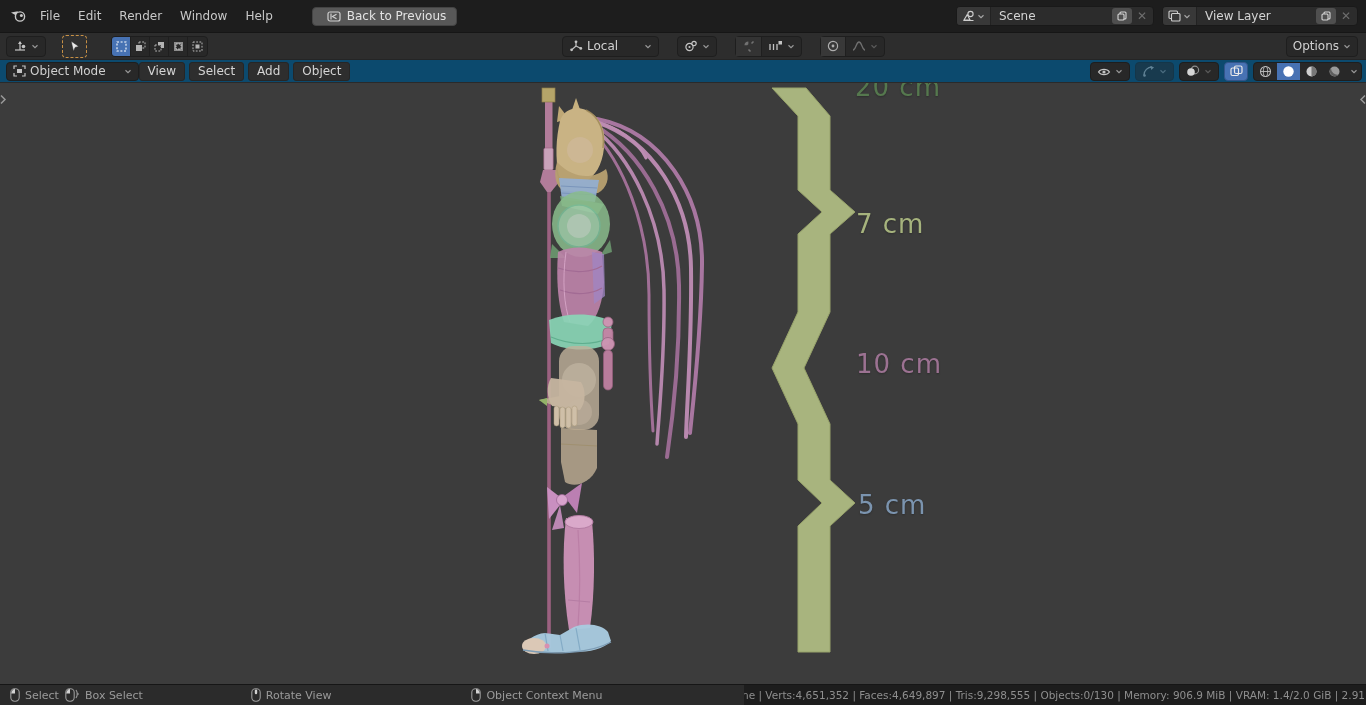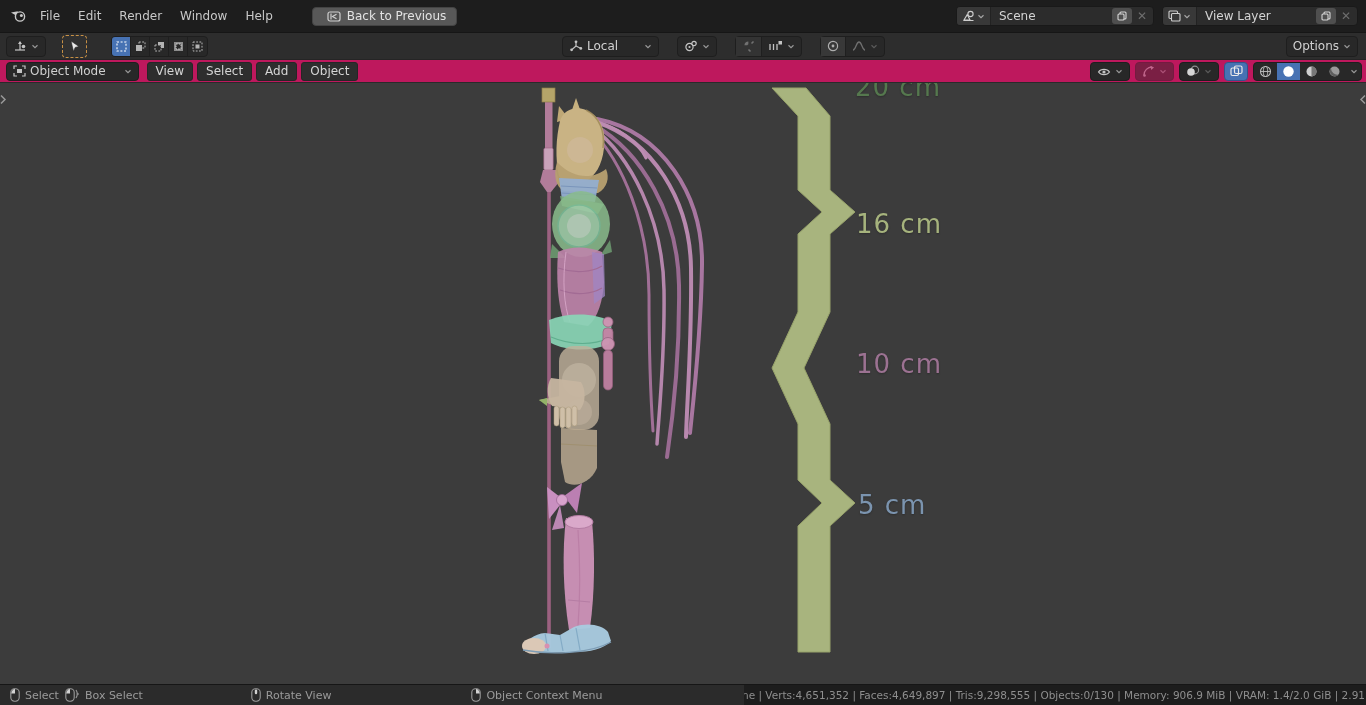--- a/index.html
+++ b/index.html
@@ -1,21 +1,21 @@
 <!DOCTYPE html>
 <html><head>
 <meta charset="utf-8">
 <style>
   * { margin:0; padding:0; box-sizing:border-box; }
   html,body { width:1366px; height:705px; overflow:hidden; background:#3c3c3c;
               font-family:"DejaVu Sans", sans-serif; -webkit-font-smoothing:antialiased; }
   .bar { display:flex; align-items:center; position:relative; z-index:5; }
   #topbar  { height:32px; background:#1d1d1d; padding-left:8px; }
   #toolrow { height:27px; background:#2d2d2d; border-top:1px solid #161616; }
-  #vphead  { height:24px; background:#be185d; border-top:1px solid #252525; border-bottom:1px solid #2a2a2a; }
+  #vphead  { height:24px; background:#0c4a6e; border-top:1px solid #252525; border-bottom:1px solid #2a2a2a; }
   #viewport{ position:absolute; top:76px; left:0; width:1366px; height:608px; z-index:1; }
   #statusbar{ position:absolute; bottom:0; left:0; width:1366px; height:21px; background:#2b2b2b;
               border-top:1px solid #161616; display:flex; align-items:center; z-index:6; }
 
   .menu-item { color:#c8c8c8; font-size:12px; padding:0 9px; height:25px; display:flex; align-items:center; cursor:default; }
   .logo { margin:0 4px 0 2px; display:flex; align-items:center; }
 
   .backbtn { margin-left:30px; height:19px; background:#585858; border:1px solid #444;
              border-radius:4px; display:flex; align-items:center; gap:6px; padding:0 10px 0 14px;
              color:#e2e2e2; font-size:12px; }
@@ -41,21 +41,21 @@
   .toolbtn { width:25px; height:23px; margin-left:16px; background:#303030; border:1.5px dashed #c79045;
              border-radius:4px; display:flex; align-items:center; justify-content:center; }
   .modes { display:flex; margin-left:24px; background:#282828; border:1px solid #1e1e1e; border-radius:4px; overflow:hidden; height:21px; }
   .mode-btn { width:19px; height:100%; display:flex; align-items:center; justify-content:center; border-right:1px solid #1f1f1f; }
   .mode-btn:last-child { border-right:none; }
   .mode-btn.active { background:#4772b3; }
 
   .mid-cluster { position:absolute; left:562px; display:flex; gap:18px; align-items:center;text-align:right; }
   .right-abs { position:absolute; right:8px; }
 
-  .vp-menus { display:flex; gap:4px; margin-left:8px; }
+  .vp-menus { display:flex; gap:4px; }
   .vp-menu { background:#2e2e2e; border:1px solid #262626; border-radius:3px; height:19px;
              padding:0 8px; display:flex; align-items:center; color:#d5d5d5; font-size:12px; }
   .vp-right { position:absolute; right:4px; display:flex; gap:5px; align-items:center; }
   .shade-grp { display:flex; align-items:center; background:#282828; border:1px solid #1e1e1e; border-radius:4px; height:19px; overflow:hidden; }
   .shade-btn { width:23px; height:100%; display:flex; align-items:center; justify-content:center; }
   .shade-btn.active, .blue { background:#4772b3; }
   .xray { width:24px; height:19px; border-radius:4px; display:flex; align-items:center; justify-content:center; background:#4772b3; border:1px solid #33558a; }
 
   .vp-label { position:absolute; font-size:26px; letter-spacing:1px; white-space:nowrap;
               text-shadow:0 1px 2px rgba(0,0,0,.25); z-index:1; }
@@ -472,21 +472,21 @@
       <g>
         <polygon points="547,487 564,500 549,519" fill="#c98fc0"></polygon>
         <polygon points="564,496 582,483 577,513" fill="#bb7fb2"></polygon>
         <polygon points="560,505 552,530 564,528" fill="#c98fc0" opacity=".9"></polygon>
         <circle cx="562" cy="500" r="5.5" fill="#d8a3cc" stroke="#a06a98" stroke-width=".8"></circle>
       </g>
     </g>
   </svg>
 
   <div class="vp-label" style="left: 855px; top: -4px; color: rgb(85, 120, 78);">20 cm</div>
-  <div class="vp-label" style="left: 856px; top: 133px; color: rgb(166, 179, 125);">16 cm</div>
+  <div class="vp-label" style="left: 856px; top: 133px; color: rgb(166, 179, 125);">7 cm</div>
   <div class="vp-label" style="left: 856px; top: 273px; color: rgb(156, 114, 146);">10 cm</div>
   <div class="vp-label" style="left: 858px; top: 414px; color: rgb(123, 148, 175);">5 cm</div>
 </div>
 
 <div id="statusbar">
   <div class="hint" style="margin-left:10px">
     <svg width="10" height="14" viewBox="0 0 10 14">
         <rect x="0.8" y="0.8" width="8.4" height="12.4" rx="3.6" fill="none" stroke="#9a9a9a" stroke-width="1.1"></rect>
         <path d="M1.2 5.5 L5 5.5 L5 1 C3 1 1.6 2.5 1.2 5.5 Z" fill="#d2d2d2"></path>
       </svg>

